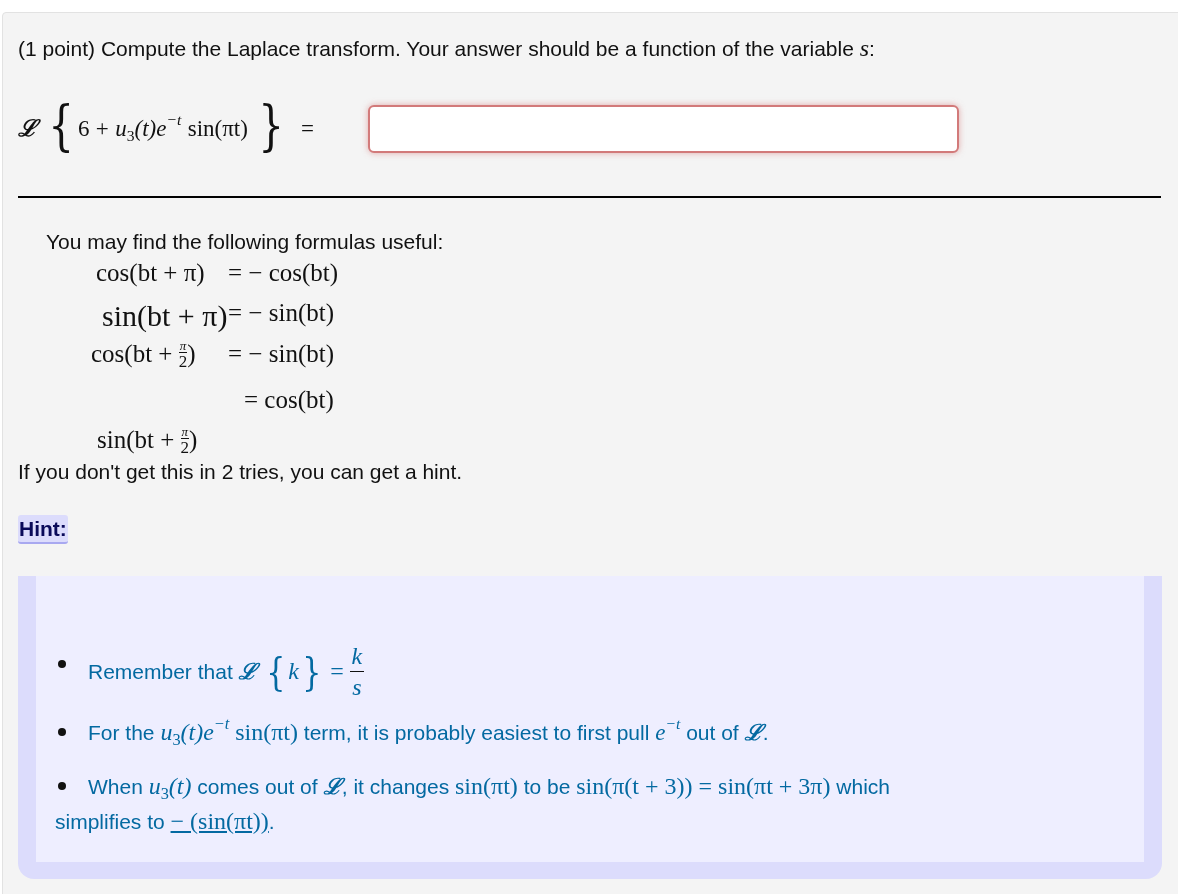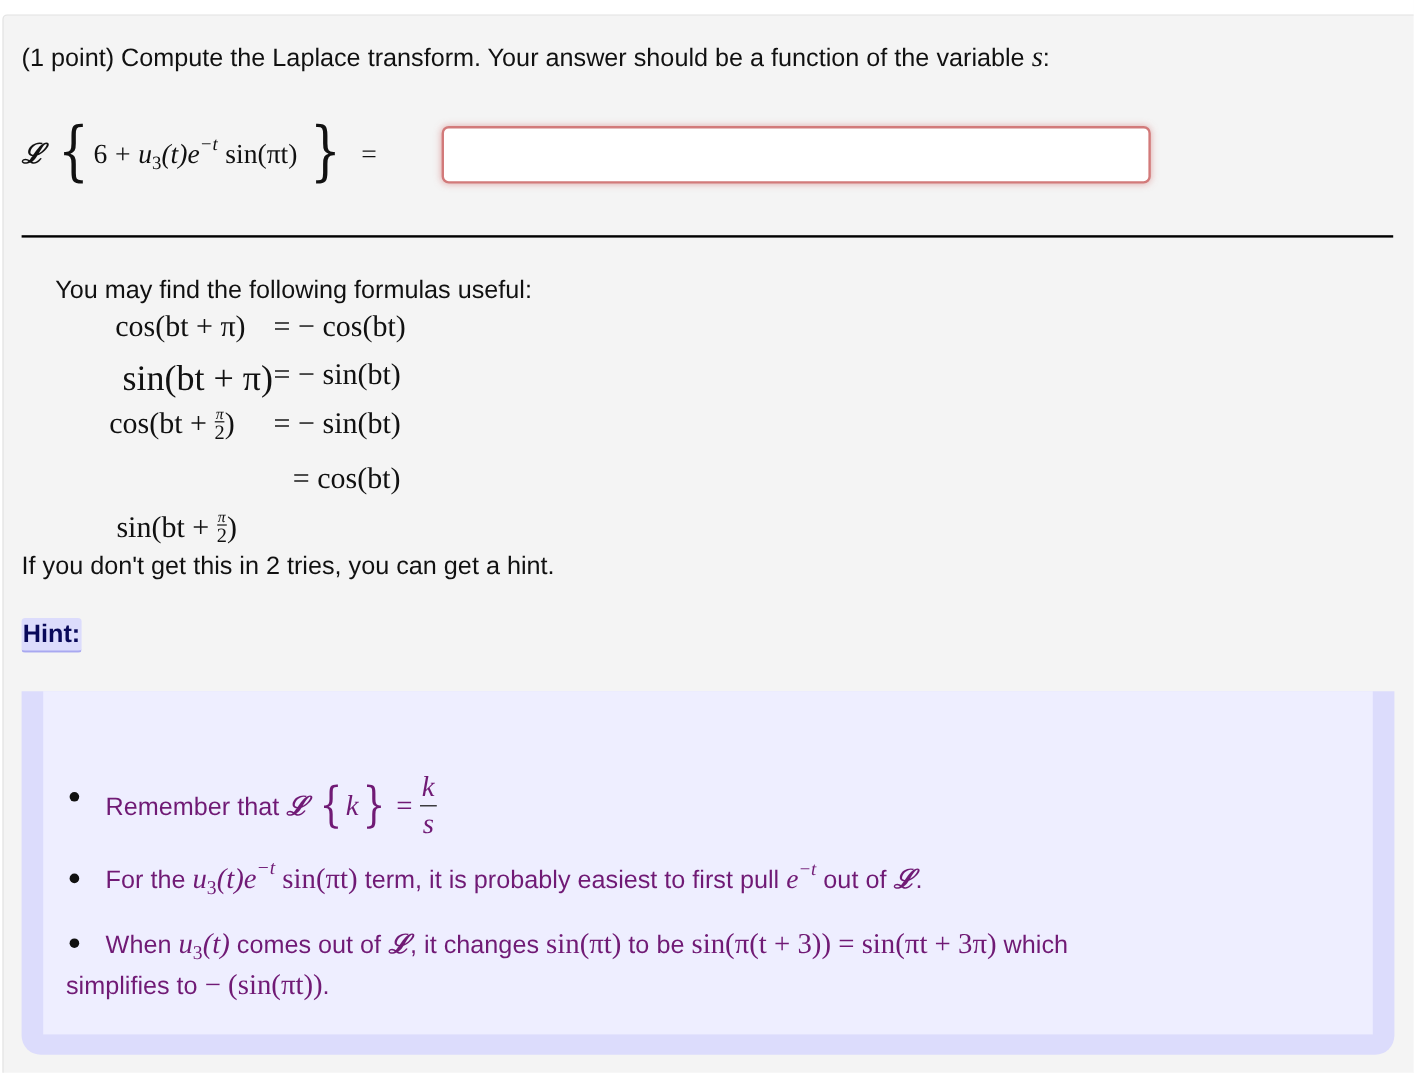--- a/index.html
+++ b/index.html
@@ -27,21 +27,21 @@
     .frac { display: inline-block; vertical-align: middle; text-align: center; line-height: 1;
             position: relative; top: -2px; }
     .frac .num { display: block; font-size: 13px; border-bottom: 1px solid #111; padding: 0 1px; }
     .frac .den { display: block; font-size: 17px; }
     .hint-label { position: absolute; left: 18px; top: 515px; font-size: 21px; font-weight: bold;
                   color: #0a0a5a; background: #dcdcfc; border-bottom: 2px solid #a8a8f0;
                   border-radius: 3px; padding: 2px 1px 1px 1px; line-height: 24px; }
     .hint-box { position: absolute; left: 18px; top: 576px; width: 1144px; height: 303px;
                 background: #dcdcfc; border-radius: 0 0 16px 16px; }
     .hint-inner { position: absolute; left: 18px; top: 0; width: 1108px; height: 286px; background: #eeeeff; }
-    .bullet { position: absolute; font-size: 21px; white-space: nowrap; color: #701a75; }
+    .bullet { position: absolute; font-size: 21px; white-space: nowrap; color: #0369a1; }
     .dot { position: absolute; width: 8px; height: 8px; background: #111; border-radius: 50%; }
     .kfrac { display: inline-block; vertical-align: middle; text-align: center; line-height: 1.1;
              font-family: "Liberation Serif", serif; font-style: italic; font-size: 24px; position: relative; top: -2px; }
     .kfrac .num { display: block; border-bottom: 1.5px solid #111; padding: 0 2px 2px 2px; }
     .kfrac .den { display: block; padding-top: 2px; }
   </style>
 </head>
 <body>
 
 <div class="problem"></div>
@@ -130,14 +130,14 @@
   <span class="mi" style="font-size:24px;"><span>u</span><sub style="font-style:normal">3</sub><span>(t)</span></span>
   <span>comes out of</span>
   <span class="script-L" style="font-size:22px;">ℒ</span><span>, it changes</span>
   <span class="m" style="font-size:24px;">sin(πt)</span>
   <span>to be</span>
   <span class="m" style="font-size:24px;">sin(π(t + 3)) = sin(πt + 3π)</span>
   <span>which</span>
 </div>
 <div class="bullet" style="left:55px; top:808px;">
   <span>simplifies to</span>
-  <span class="m" style="font-size:24px;">− (sin(πt))</span><span>.</span>
+  <span class="m" style="font-size:24px;text-decoration:underline;">− (sin(πt))</span><span>.</span>
 </div>
 
 </body></html>

